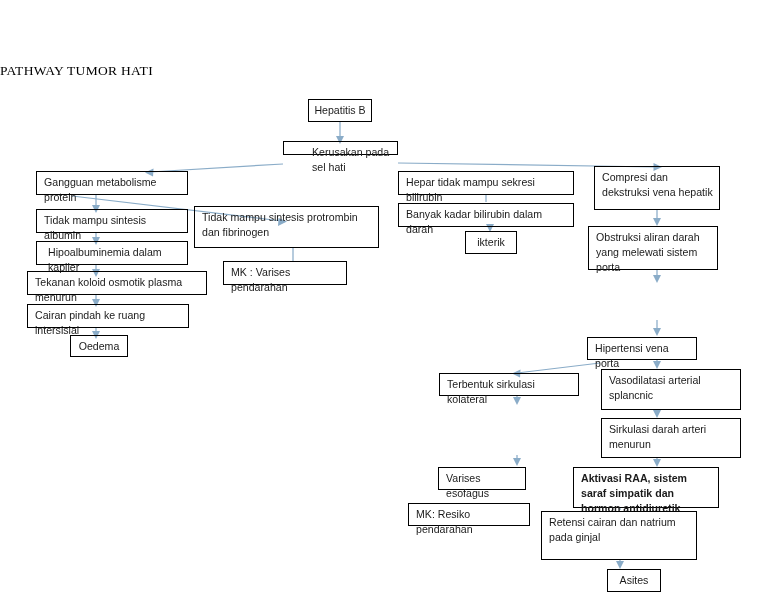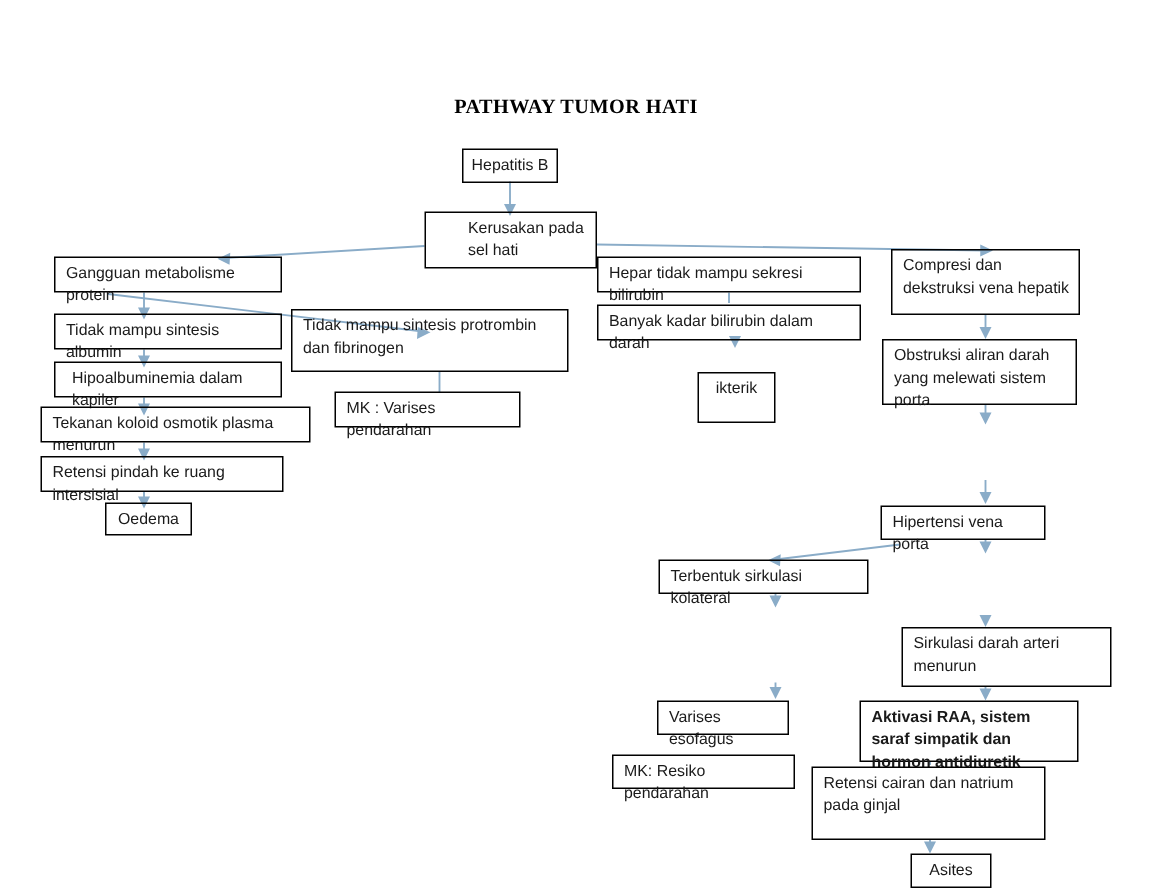--- a/index.html
+++ b/index.html
@@ -17,23 +17,23 @@
     width: 768px;
     height: 594px;
     background: #ffffff;
     overflow: hidden;
   }
   #title {
     position: absolute;
     left: 0;
     top: 63px;
     width: 768px;
-    text-align: center;
+    text-align: left;
     font-family: "Liberation Serif", serif;
-    font-weight: bold;
+    font-weight: normal;
     font-size: 13.5px;
     letter-spacing: 0.3px;
     color: #000000;
   }
   .node {
     position: absolute;
     box-sizing: border-box;
     border: 1.1px solid #000000;
     background: transparent;
     font-size: 10.6px;
@@ -131,51 +131,52 @@
       <line x1="517" y1="396" x2="517" y2="400"></line>
       <polygon class="head" points="517,405 513,397 521,397"></polygon>
 
       <line x1="517" y1="455" x2="517" y2="461"></line>
       <polygon class="head" points="517,466 513,458 521,458"></polygon>
     </svg>
   </div>
 
   <div class="node center" style="left:308px; top:99px; width:64px; height:23px;">Hepatitis B</div>
 
-  <div class="node" style="left:283px; top:141px; width:115px; height:38px;padding-left:28px;">Kerusakan pada sel hati</div>
+  <div class="node" style="left:283px; top:141px; width:115px; height:14px;padding-left:28px;">Kerusakan pada sel hati</div>
 
   <div class="node" style="left:36px; top:171px; width:152px; height:24px;">Gangguan metabolisme protein</div>
 
   <div class="node" style="left:36px; top:209px; width:152px; height:24px;">Tidak mampu sintesis albumin</div>
 
   <div class="node" style="left:36px; top:241px; width:152px; height:24px;padding-left:11px;">Hipoalbuminemia dalam kapiler</div>
 
   <div class="node" style="left:27px; top:271px; width:180px; height:24px;">Tekanan koloid osmotik plasma menurun</div>
 
-  <div class="node" style="left:27px; top:304px; width:162px; height:24px;">Retensi pindah ke ruang intersisial</div>
+  <div class="node" style="left:27px; top:304px; width:162px; height:24px;">Cairan pindah ke ruang intersisial</div>
 
   <div class="node center" style="left:70px; top:335px; width:58px; height:22px;">Oedema</div>
 
   <div class="node" style="left:194px; top:206px; width:185px; height:42px;">Tidak mampu sintesis protrombin dan fibrinogen</div>
 
   <div class="node" style="left:223px; top:261px; width:124px; height:24px;">MK : Varises pendarahan</div>
 
   <div class="node" style="left:398px; top:171px; width:176px; height:24px;">Hepar tidak mampu sekresi bilirubin</div>
 
   <div class="node" style="left:398px; top:203px; width:176px; height:24px;">Banyak kadar bilirubin dalam darah</div>
 
-  <div class="node center" style="left:465px; top:248px; width:52px; height:34px;">ikterik</div>
+  <div class="node center" style="left:465px; top:231px; width:52px; height:23px;">ikterik</div>
 
   <div class="node" style="left:594px; top:166px; width:126px; height:44px;">Compresi dan dekstruksi vena hepatik</div>
 
   <div class="node" style="left:588px; top:226px; width:130px; height:44px;">Obstruksi aliran darah yang melewati sistem porta</div>
 
 
   <div class="node" style="left:587px; top:337px; width:110px; height:23px;">Hipertensi vena porta</div>
 
+  <div class="node" style="left:601px; top:369px; width:140px; height:41px;">Vasodilatasi arterial splancnic</div>
 
   <div class="node" style="left:601px; top:418px; width:140px; height:40px;">Sirkulasi darah arteri menurun</div>
 
   <div class="node" style="left:439px; top:373px; width:140px; height:23px;">Terbentuk sirkulasi kolateral</div>
 
 
   <div class="node" style="left:438px; top:467px; width:88px; height:23px;">Varises esofagus</div>
 
   <div class="node" style="left:408px; top:503px; width:122px; height:23px;">MK: Resiko pendarahan</div>
 

